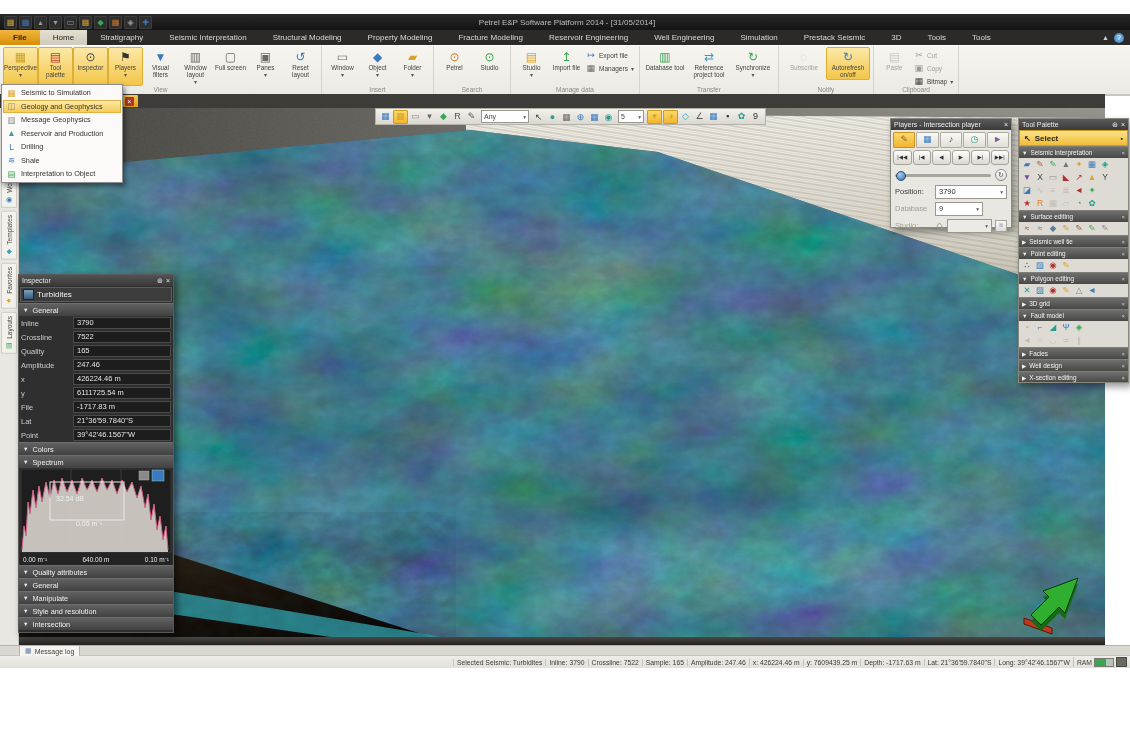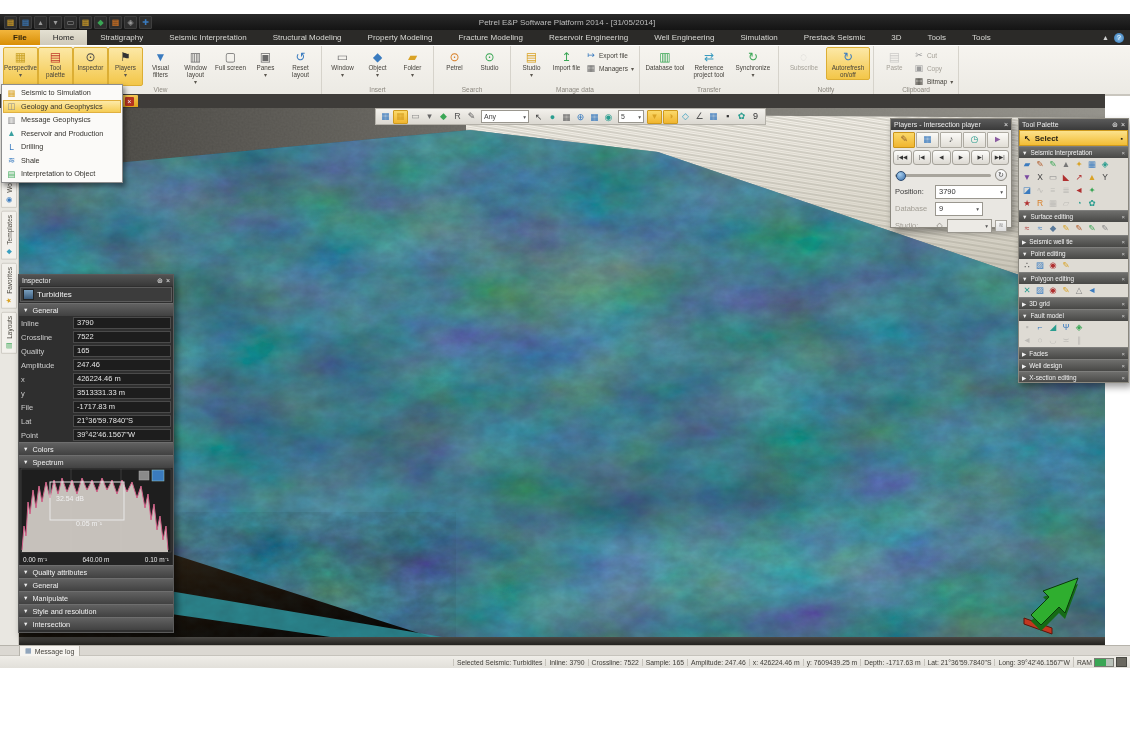--- a/index.html
+++ b/index.html
@@ -597,21 +597,21 @@
         <div class="irow">
         <span class="ilabel">Amplitude</span>
         <span class="ival">247.46</span>
       </div>
         <div class="irow">
         <span class="ilabel">x</span>
         <span class="ival">426224.46 m</span>
       </div>
         <div class="irow">
         <span class="ilabel">y</span>
-        <span class="ival">3513331.33 m</span>
+        <span class="ival">6111725.54 m</span>
       </div>
         <div class="irow">
         <span class="ilabel">File</span>
         <span class="ival">-1717.83 m</span>
       </div>
         <div class="irow">
         <span class="ilabel">Lat</span>
         <span class="ival">21°36'59.7840"S</span>
       </div>
         <div class="irow">

